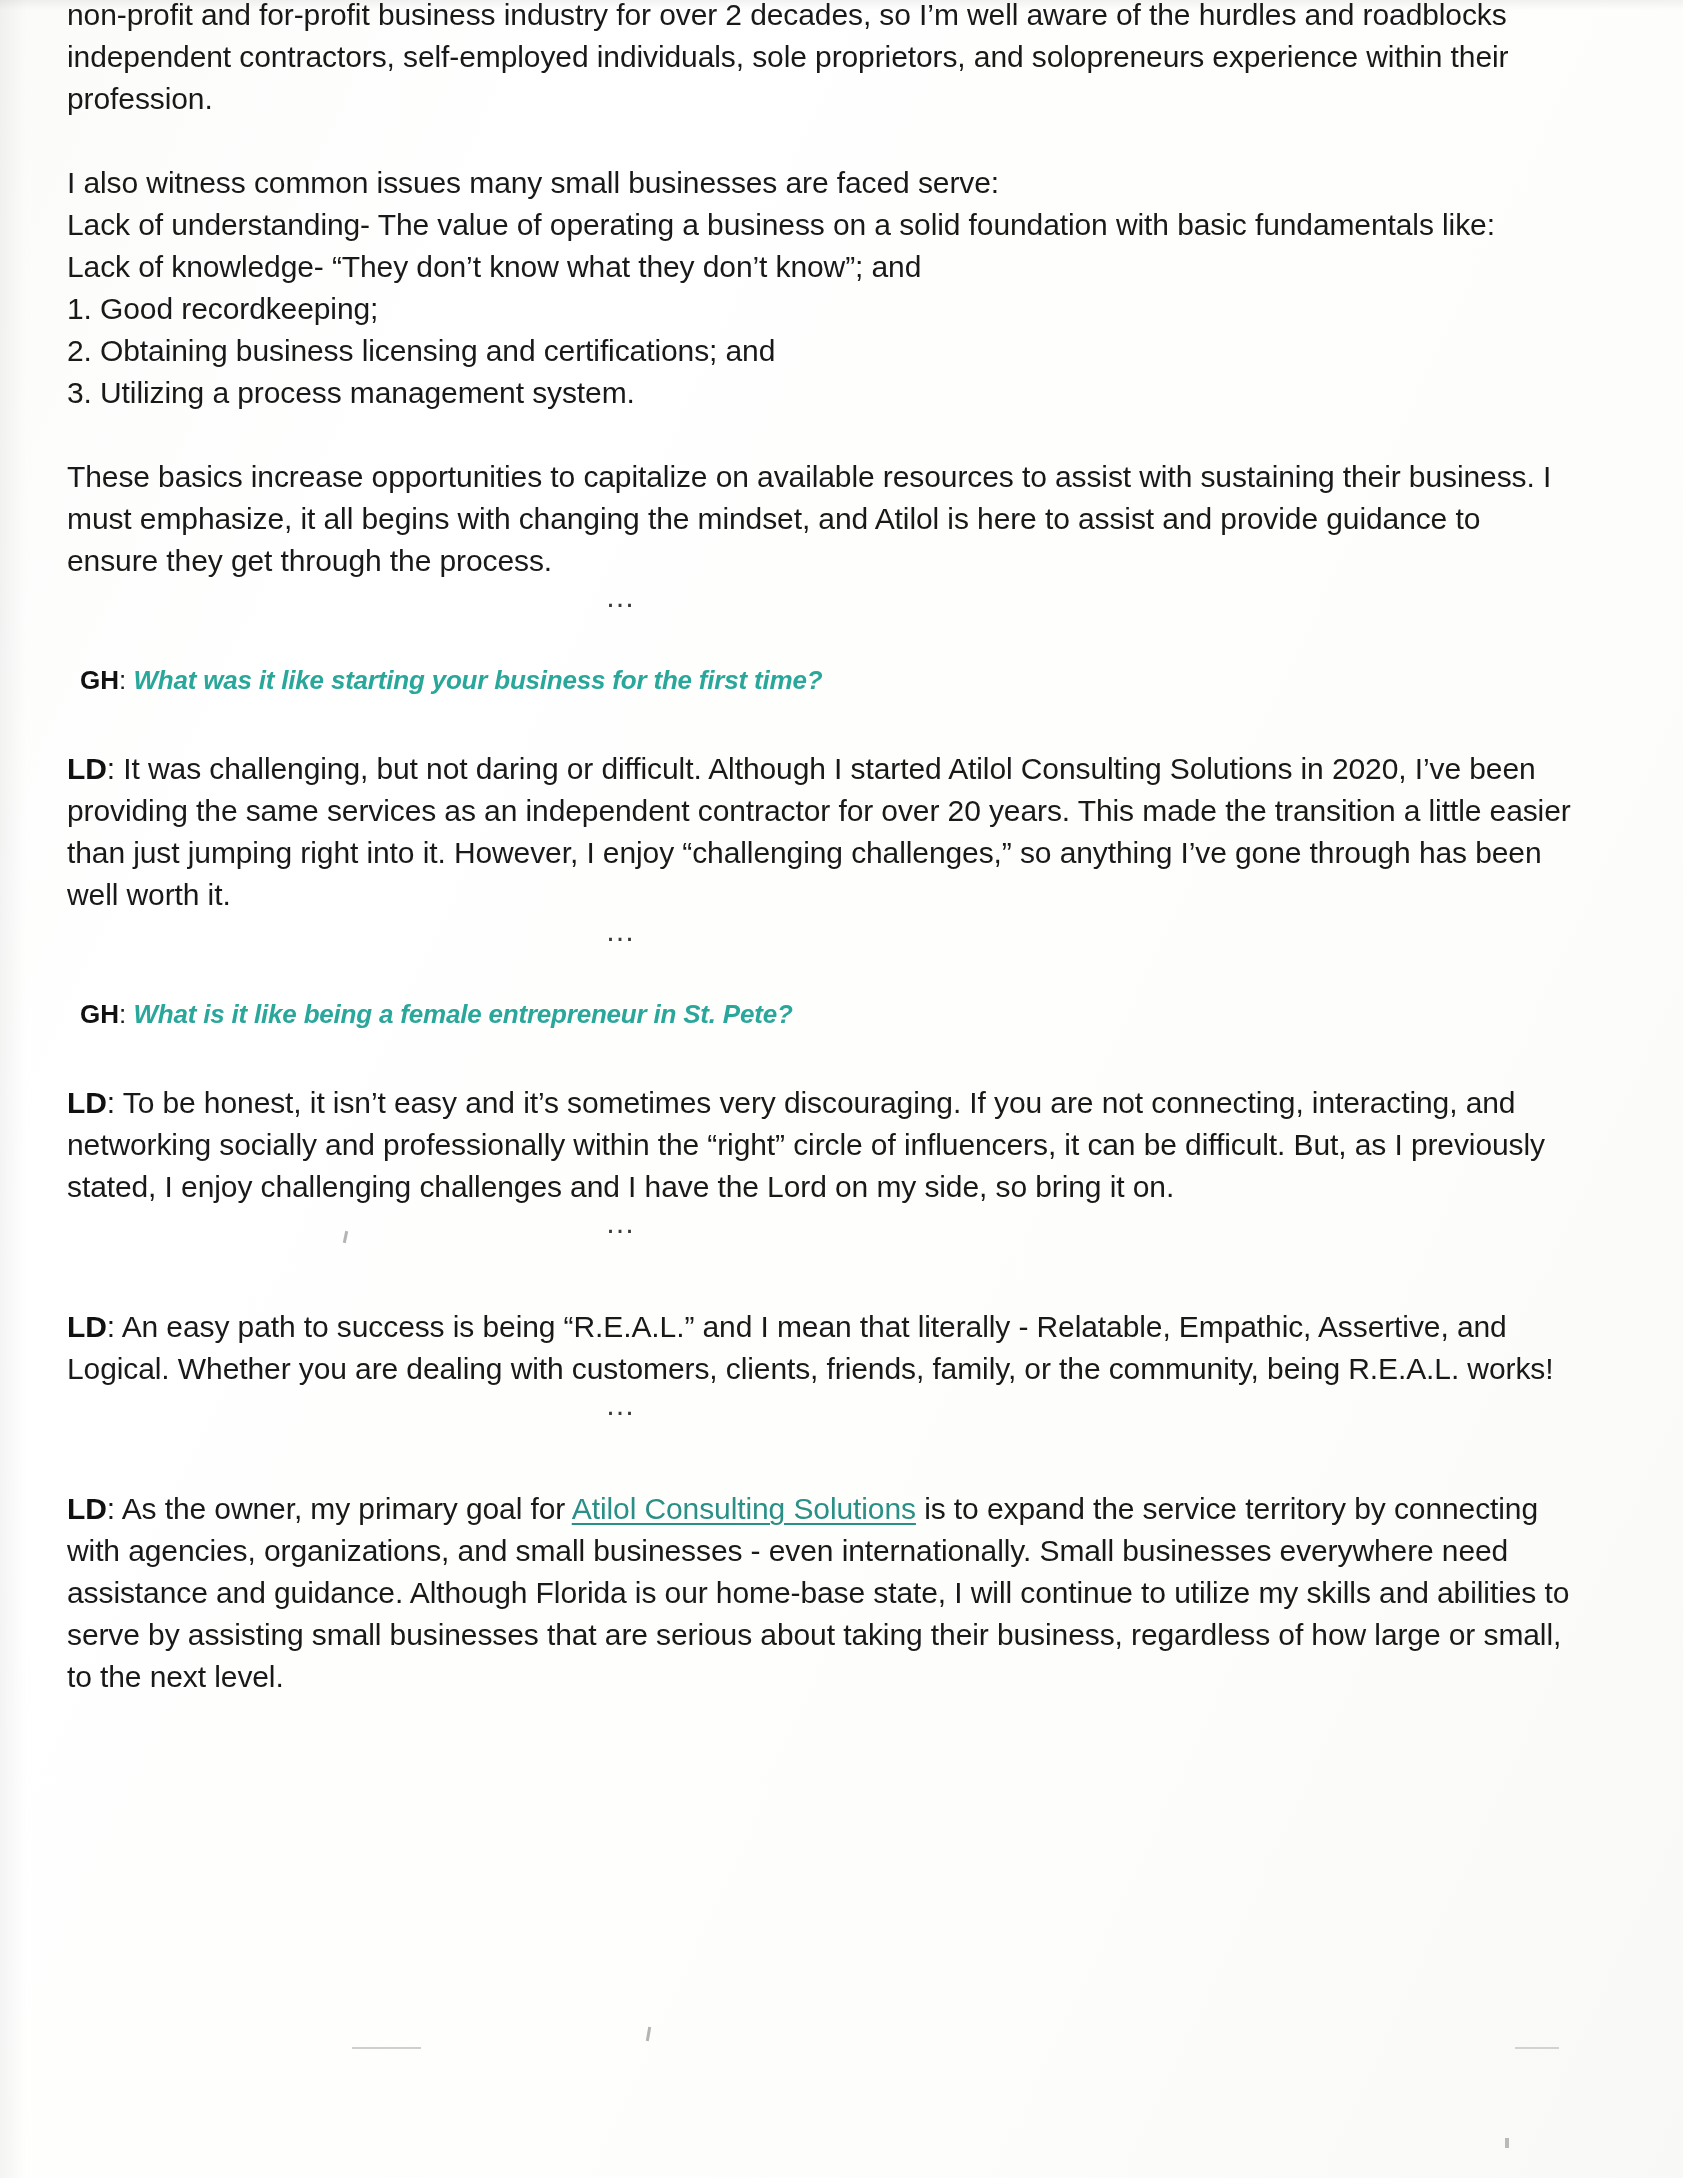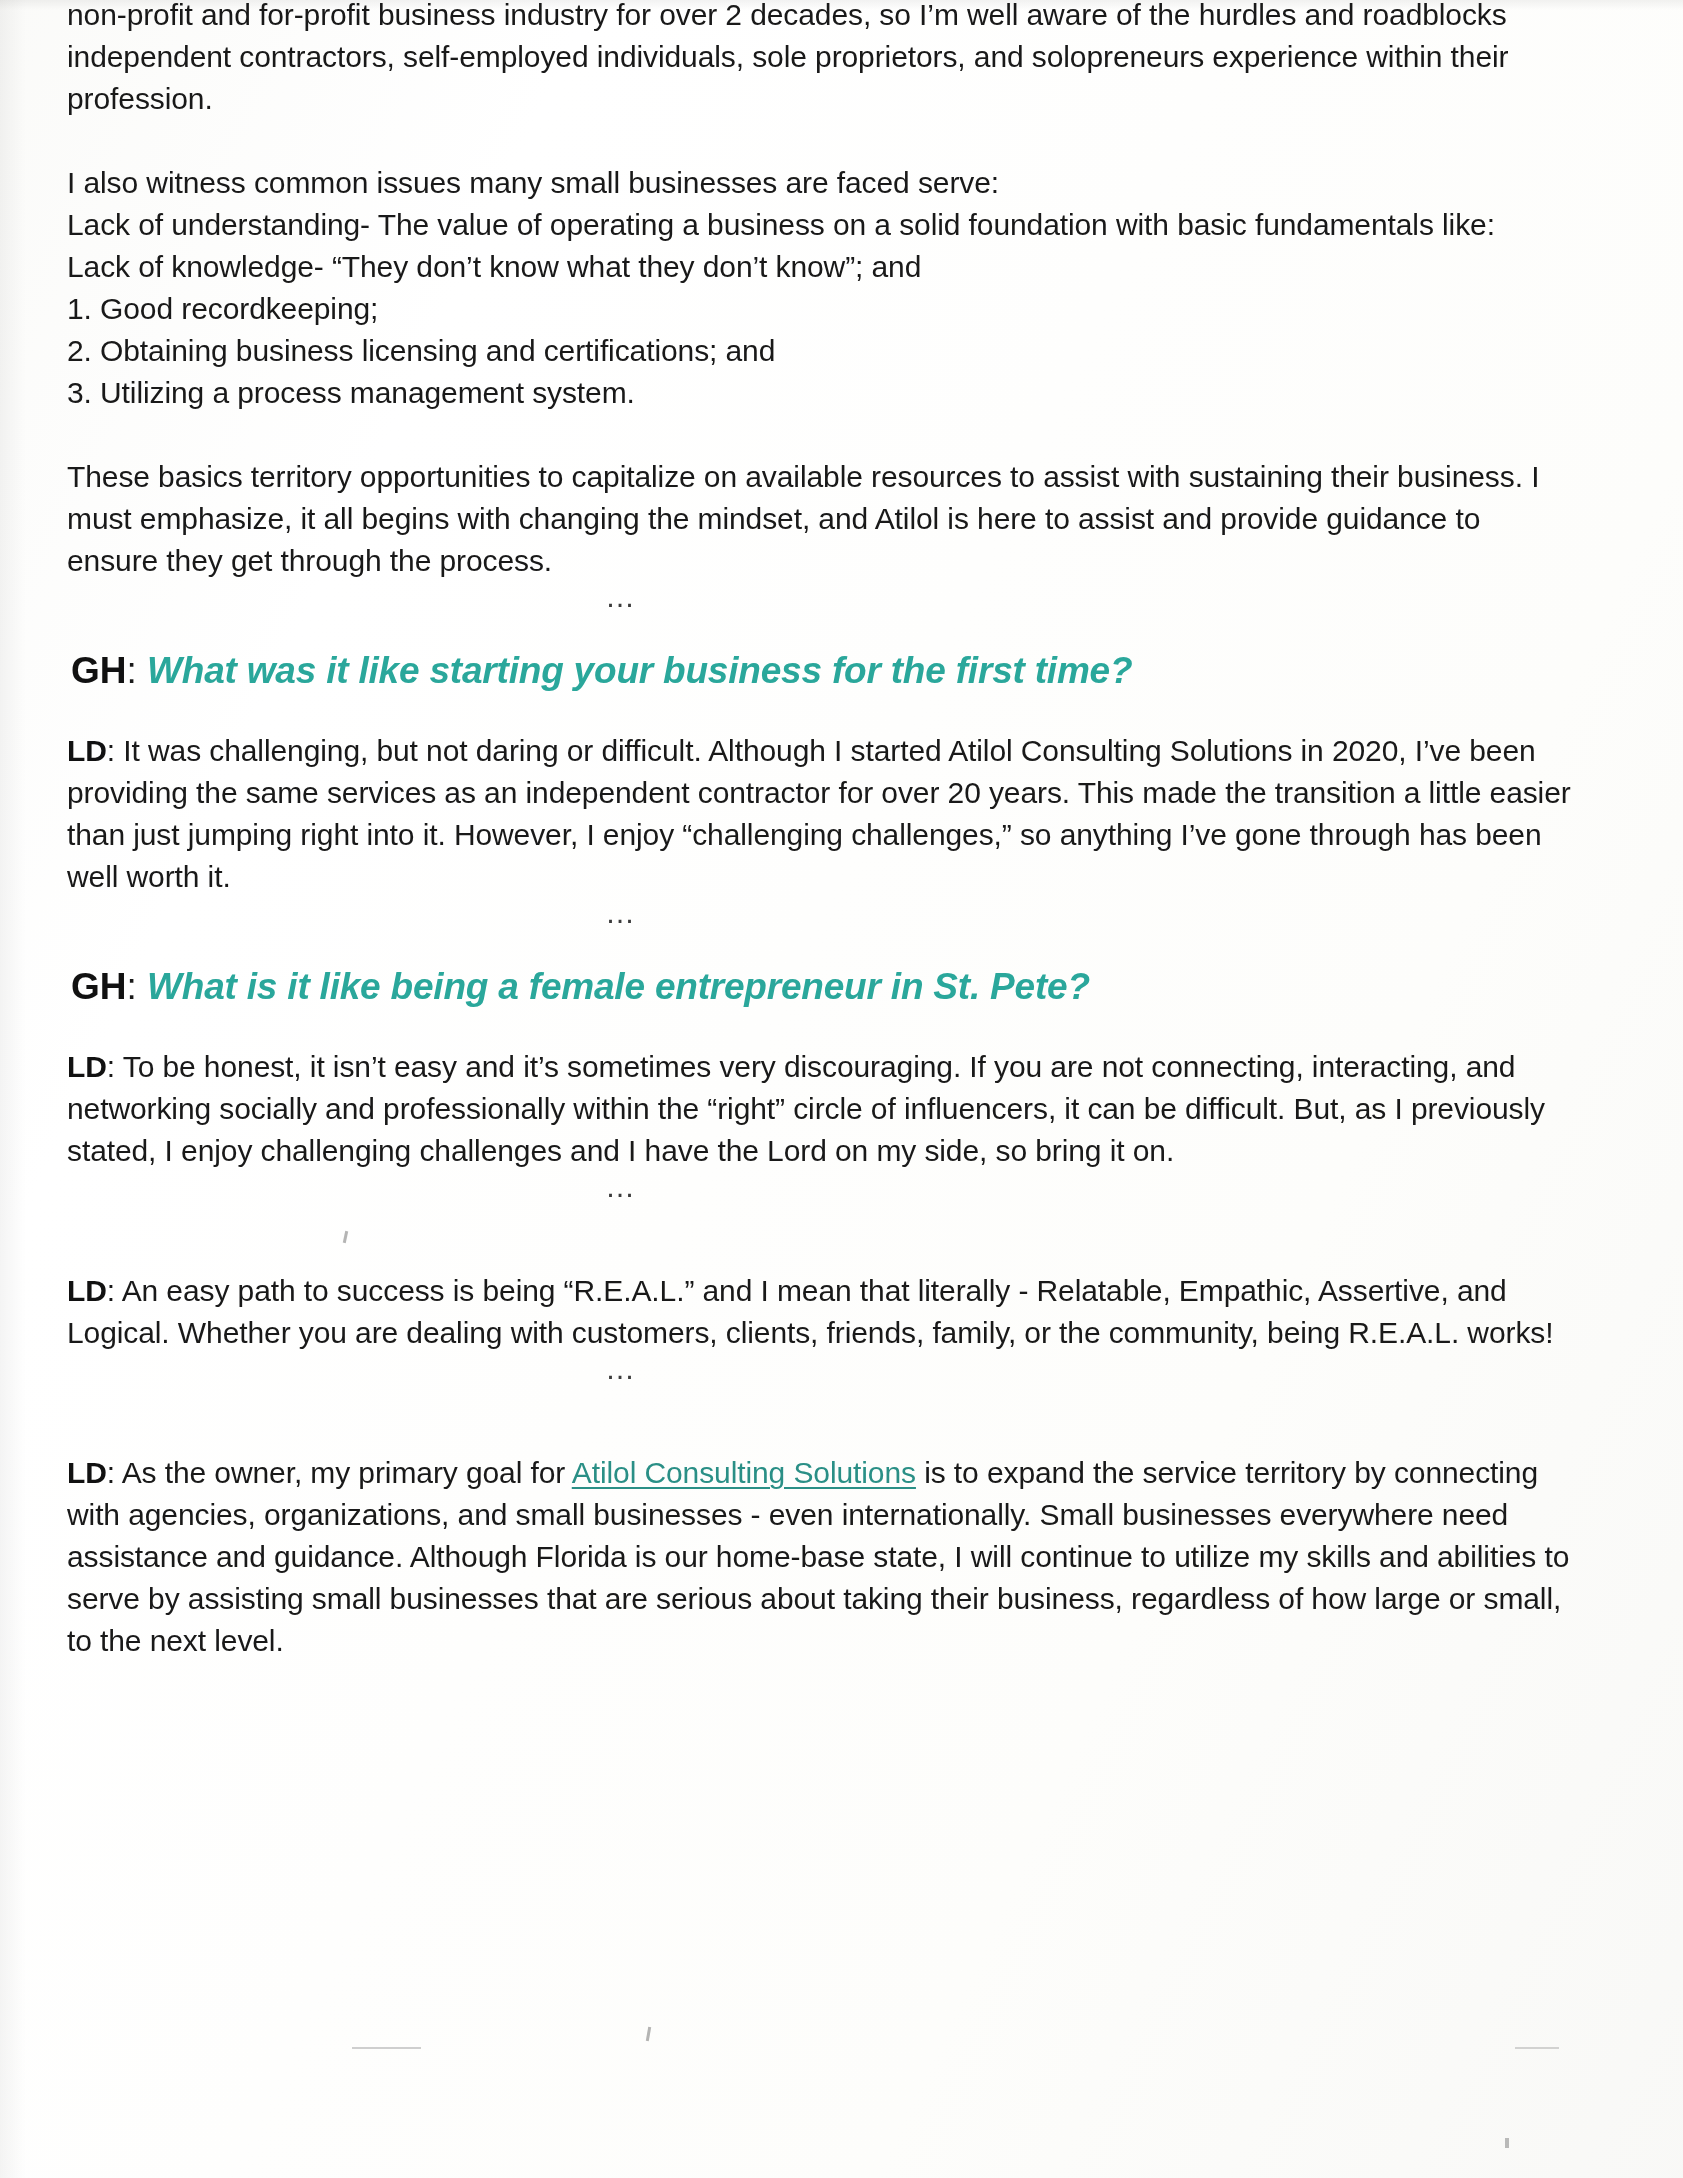--- a/index.html
+++ b/index.html
@@ -58,23 +58,23 @@
 
   .gap-lg { height: 42px; }
   .gap-md { height: 34px; }
 
   .speaker {
     font-weight: 700;
     color: #111111;
   }
 
   .qa-question {
-    font-size: 37px;
+    font-size: 26px;
     line-height: 42px;
-    margin: 4px;
+    margin: 13px;
   }
   .qa-question .q-text {
     color: #2aa79b;
     font-style: italic;
     font-weight: 700;
     letter-spacing: -0.2px;
   }
 
   .divider-dots {
     text-align: center;
@@ -120,21 +120,21 @@
 
     <p class="para">I also witness common issues many small businesses are faced serve:</p>
     <p class="para">Lack of understanding- The value of operating a business on a solid foundation with basic fundamentals like:</p>
     <p class="para">Lack of knowledge- “They don’t know what they don’t know”; and</p>
     <p class="para">1. Good recordkeeping;</p>
     <p class="para">2. Obtaining business licensing and certifications; and</p>
     <p class="para">3. Utilizing a process management system.</p>
 
     <div class="gap-lg"></div>
 
-    <p class="para">These basics territory opportunities to capitalize on available resources to assist with sustaining their business. I must emphasize, it all begins with changing the mindset, and Atilol is here to assist and provide guidance to ensure they get through the process.</p>
+    <p class="para">These basics increase opportunities to capitalize on available resources to assist with sustaining their business. I must emphasize, it all begins with changing the mindset, and Atilol is here to assist and provide guidance to ensure they get through the process.</p>
 
     <p class="divider-dots">…</p>
 
     <div class="gap-md"></div>
 
     <p class="qa-question">
       <span class="speaker">GH</span><span class="speaker-colon">:</span>
       <span class="q-text">What was it like starting your business for the first time?</span>
     </p>
 

